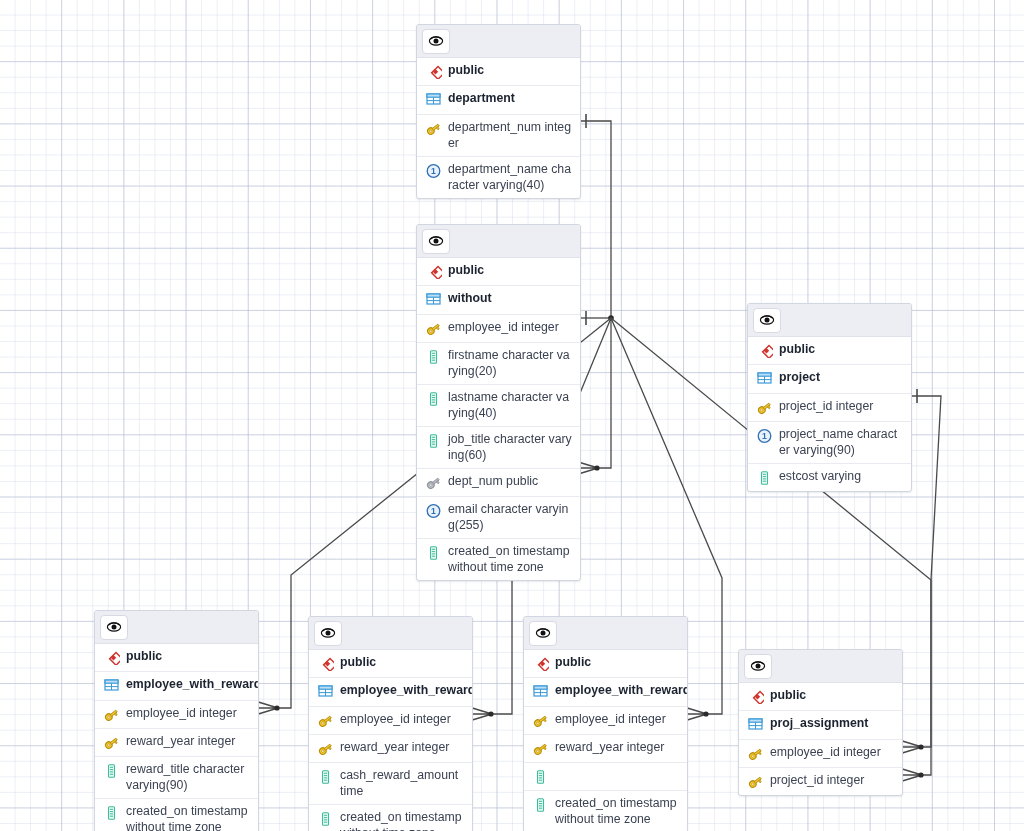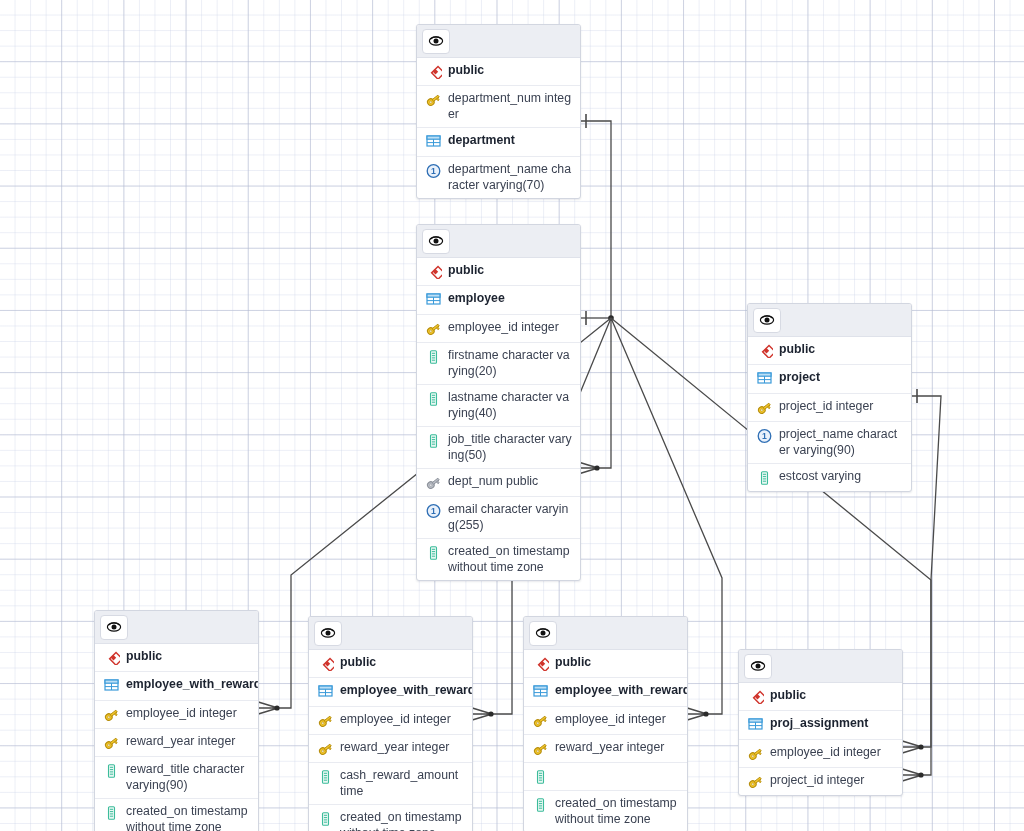--- a/index.html
+++ b/index.html
@@ -116,45 +116,45 @@
           </svg>
         </div>
       </div>
       <div class="row schema">
         <svg viewBox="0 0 16 16" width="16" height="16" class="ic">
           <rect x="8" y="1.6" width="9" height="9" transform="rotate(45 8 8)" fill="#fff" stroke="#d0342c" stroke-width="1.5"></rect>
           <rect x="8" y="5.2" width="3.8" height="3.8" transform="rotate(45 8 8)" fill="#d0342c"></rect>
         </svg>
         <span class="tx">public</span>
       </div>
+      <div class="row tname">
+        <svg viewBox="0 0 16 16" width="16" height="16" class="ic">
+          <rect x="1.5" y="3" width="13" height="10" fill="#fff" stroke="#3a9ad9" stroke-width="1.2"></rect>
+          <rect x="1.5" y="3" width="13" height="3.2" fill="#bcdff5" stroke="#3a9ad9" stroke-width="1.2"></rect>
+          <path d="M8 6.2 V13 M1.5 9.6 H14.5" stroke="#3a9ad9" stroke-width="1"></path>
+        </svg>
+        <span class="tx">department</span>
+      </div>
       <div class="row">
         <svg viewBox="0 0 16 16" width="16" height="16" class="ic">
           <g transform="rotate(-38 8 8)">
             <circle cx="4.6" cy="8" r="3.3" fill="#f2c528" stroke="#b58c0a" stroke-width="1"></circle>
             <circle cx="4.6" cy="8" r="1.15" fill="#fff" stroke="#b58c0a" stroke-width="0.6"></circle>
             <rect x="7.2" y="6.9" width="7.2" height="2.2" fill="#f2c528" stroke="#b58c0a" stroke-width="0.9"></rect>
             <rect x="11.1" y="9.0" width="1.5" height="2.3" fill="#f2c528" stroke="#b58c0a" stroke-width="0.8"></rect>
           </g>
         </svg>
         <span class="tx">department_num integer</span>
-      </div>
-      <div class="row tname">
-        <svg viewBox="0 0 16 16" width="16" height="16" class="ic">
-          <rect x="1.5" y="3" width="13" height="10" fill="#fff" stroke="#3a9ad9" stroke-width="1.2"></rect>
-          <rect x="1.5" y="3" width="13" height="3.2" fill="#bcdff5" stroke="#3a9ad9" stroke-width="1.2"></rect>
-          <path d="M8 6.2 V13 M1.5 9.6 H14.5" stroke="#3a9ad9" stroke-width="1"></path>
-        </svg>
-        <span class="tx">department</span>
       </div>
       <div class="row">
         <svg viewBox="0 0 16 16" width="16" height="16" class="ic">
           <circle cx="8" cy="8" r="6.3" fill="#e9f1fb" stroke="#2f6fb5" stroke-width="1.3"></circle>
           <text x="8" y="11.4" font-family="Liberation Sans, sans-serif" font-size="8.6" font-weight="bold" fill="#2f6fb5" text-anchor="middle">1</text>
         </svg>
-        <span class="tx">department_name character varying(70)</span>
+        <span class="tx">department_name character varying(40)</span>
       </div>
     </div>
     <div class="tbl" style="left: 416px; top: 224px; width: 165px;">
       <div class="tbl-head">
         <div class="eyebtn">
           <svg viewBox="0 0 16 16" width="16" height="16" class="ic">
             <ellipse cx="8" cy="8" rx="6.6" ry="4.1" fill="none" stroke="#111" stroke-width="1.2"></ellipse>
             <circle cx="8" cy="8" r="2.5" fill="#111"></circle>
             <path d="M2.2 6.2 Q8 1.6 13.8 6.2" fill="none" stroke="#111" stroke-width="1.1"></path>
           </svg>
@@ -166,21 +166,21 @@
           <rect x="8" y="5.2" width="3.8" height="3.8" transform="rotate(45 8 8)" fill="#d0342c"></rect>
         </svg>
         <span class="tx">public</span>
       </div>
       <div class="row tname">
         <svg viewBox="0 0 16 16" width="16" height="16" class="ic">
           <rect x="1.5" y="3" width="13" height="10" fill="#fff" stroke="#3a9ad9" stroke-width="1.2"></rect>
           <rect x="1.5" y="3" width="13" height="3.2" fill="#bcdff5" stroke="#3a9ad9" stroke-width="1.2"></rect>
           <path d="M8 6.2 V13 M1.5 9.6 H14.5" stroke="#3a9ad9" stroke-width="1"></path>
         </svg>
-        <span class="tx">employee</span>
+        <span class="tx">without</span>
       </div>
       <div class="row">
         <svg viewBox="0 0 16 16" width="16" height="16" class="ic">
           <g transform="rotate(-38 8 8)">
             <circle cx="4.6" cy="8" r="3.3" fill="#f2c528" stroke="#b58c0a" stroke-width="1"></circle>
             <circle cx="4.6" cy="8" r="1.15" fill="#fff" stroke="#b58c0a" stroke-width="0.6"></circle>
             <rect x="7.2" y="6.9" width="7.2" height="2.2" fill="#f2c528" stroke="#b58c0a" stroke-width="0.9"></rect>
             <rect x="11.1" y="9.0" width="1.5" height="2.3" fill="#f2c528" stroke="#b58c0a" stroke-width="0.8"></rect>
           </g>
         </svg>
@@ -201,21 +201,21 @@
           <path d="M6.4 4.3 H9.6 M6.4 6.6 H9.6 M6.4 8.9 H9.6 M6.4 11.2 H9.6" stroke="#3cbc9b" stroke-width="1"></path>
         </svg>
         <span class="tx">lastname character varying(40)</span>
       </div>
       <div class="row">
         <svg viewBox="0 0 16 16" width="16" height="16" class="ic">
           <rect x="5" y="1.7" width="6" height="12.6" rx="1.1" fill="#e6f7f2" stroke="#35b височ" stroke-width="0"></rect>
           <rect x="5" y="1.7" width="6" height="12.6" rx="1.1" fill="#e8f8f3" stroke="#3cbc9b" stroke-width="1.1"></rect>
           <path d="M6.4 4.3 H9.6 M6.4 6.6 H9.6 M6.4 8.9 H9.6 M6.4 11.2 H9.6" stroke="#3cbc9b" stroke-width="1"></path>
         </svg>
-        <span class="tx">job_title character varying(50)</span>
+        <span class="tx">job_title character varying(60)</span>
       </div>
       <div class="row">
         <svg viewBox="0 0 16 16" width="16" height="16" class="ic">
           <g transform="rotate(-38 8 8)">
             <circle cx="4.6" cy="8" r="3.3" fill="#b8bcc4" stroke="#8b9099" stroke-width="1"></circle>
             <circle cx="4.6" cy="8" r="1.15" fill="#fff" stroke="#8b9099" stroke-width="0.6"></circle>
             <rect x="7.2" y="6.9" width="7.2" height="2.2" fill="#b8bcc4" stroke="#8b9099" stroke-width="0.9"></rect>
             <rect x="11.1" y="9.0" width="1.5" height="2.3" fill="#b8bcc4" stroke="#8b9099" stroke-width="0.8"></rect>
           </g>
         </svg>

